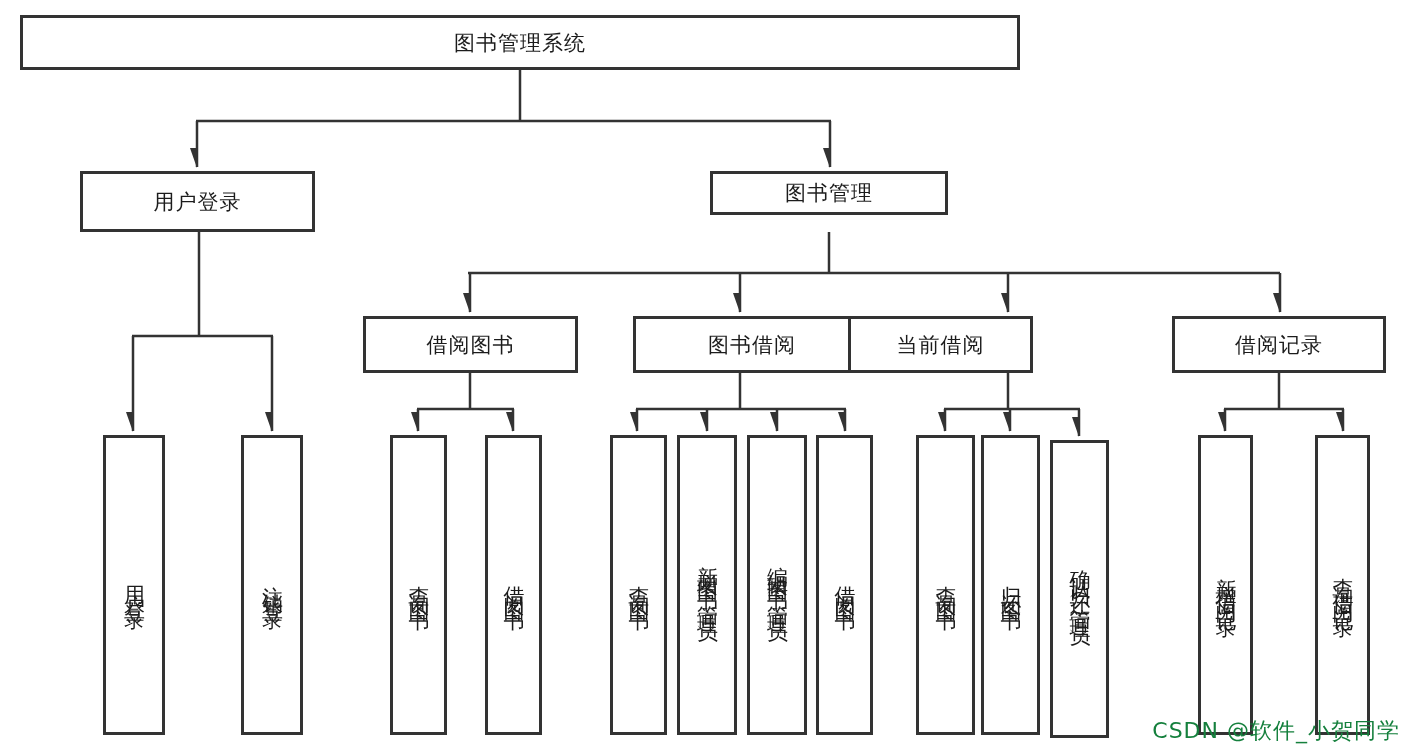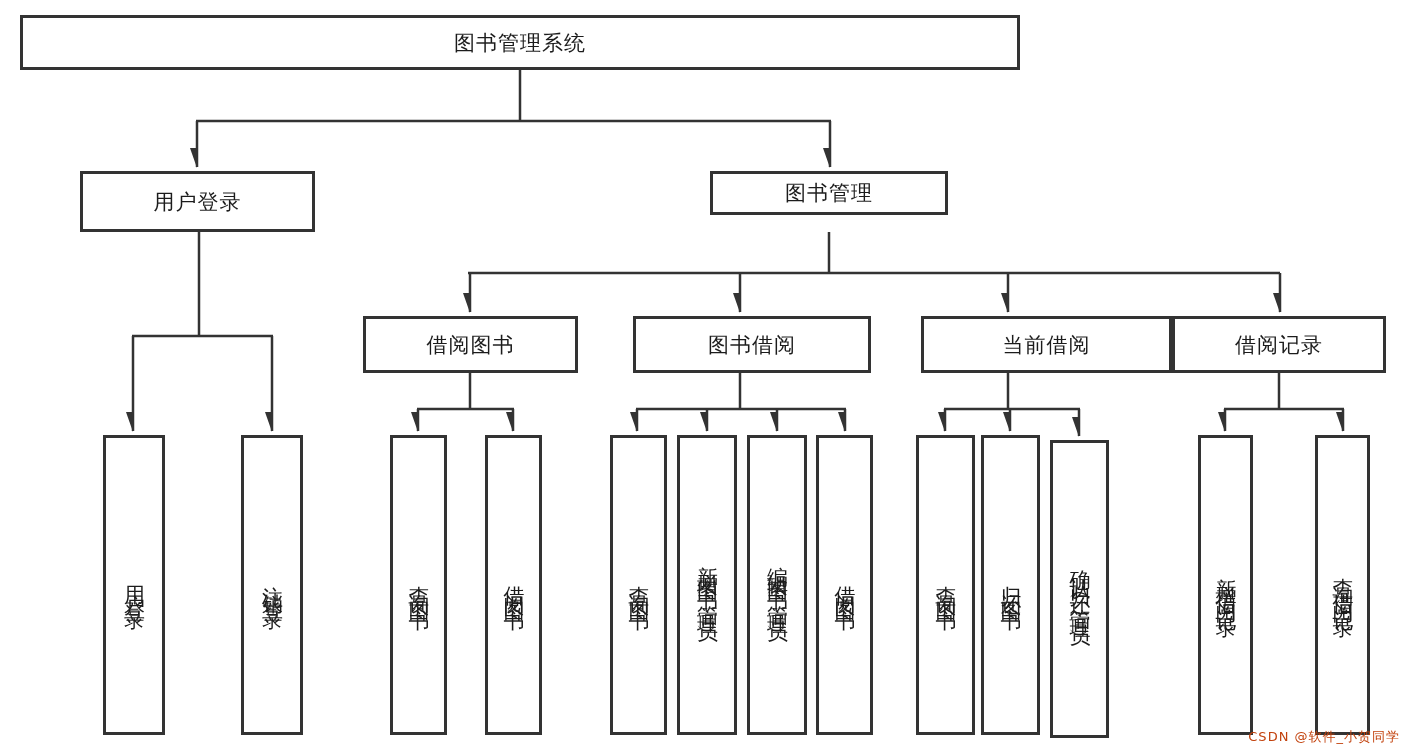--- a/index.html
+++ b/index.html
@@ -27,22 +27,22 @@
   }
   .node.v span{
     writing-mode:vertical-rl;
     font-size:21px;
     letter-spacing:8px;
     line-height:1;
   }
   #watermark{
     position:absolute;
     right:5px;bottom:1px;
-    font-size:13px;
-    color:#c2410c;
+    font-size:22px;
+    color:#15803d;
     letter-spacing:1px;
     white-space:nowrap;
   }
 </style>
 </head>
 <body>
 
 <div id="canvas">
 
   <svg id="wires" width="1405" height="747" viewBox="0 0 1405 747">
@@ -103,21 +103,21 @@
   <div class="node h" style="left:710px;top:171px;width:238px;height:44px">
     <span>图书管理</span>
   </div>
 
   <div class="node h" style="left:363px;top:316px;width:215px;height:57px">
     <span>借阅图书</span>
   </div>
   <div class="node h" style="left:633px;top:316px;width:238px;height:57px">
     <span>图书借阅</span>
   </div>
-  <div class="node h" style="left:921px;top:316px;width:251px;height:57px">
+  <div class="node h" style="left:848px;top:316px;width:185px;height:57px">
     <span>当前借阅</span>
   </div>
   <div class="node h" style="left:1172px;top:316px;width:214px;height:57px">
     <span>借阅记录</span>
   </div>
 
   <div class="node v" style="left:103px;top:435px;width:62px;height:300px">
     <span>用户登录</span>
   </div>
   <div class="node v" style="left:241px;top:435px;width:62px;height:300px">

